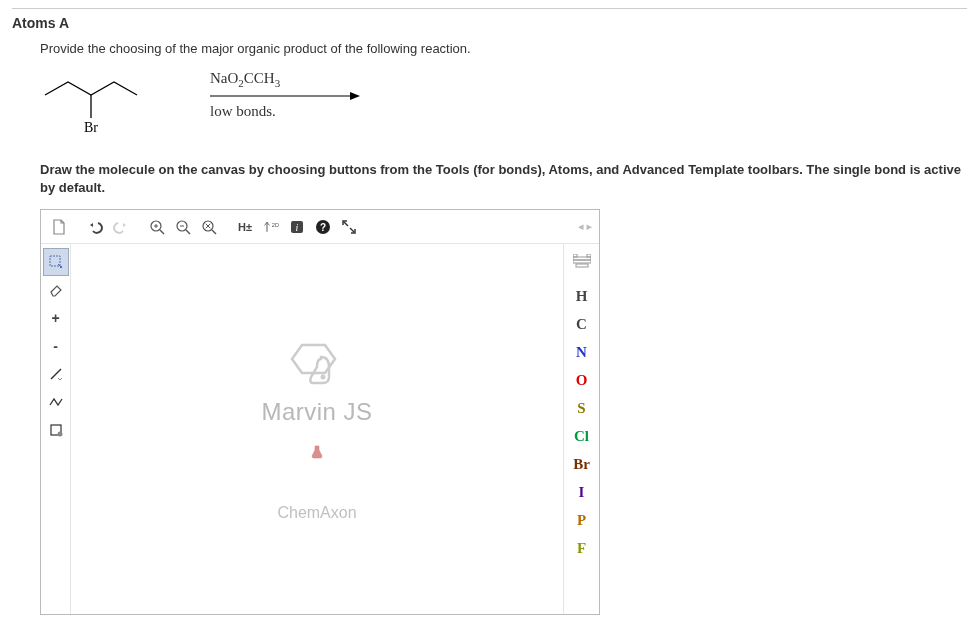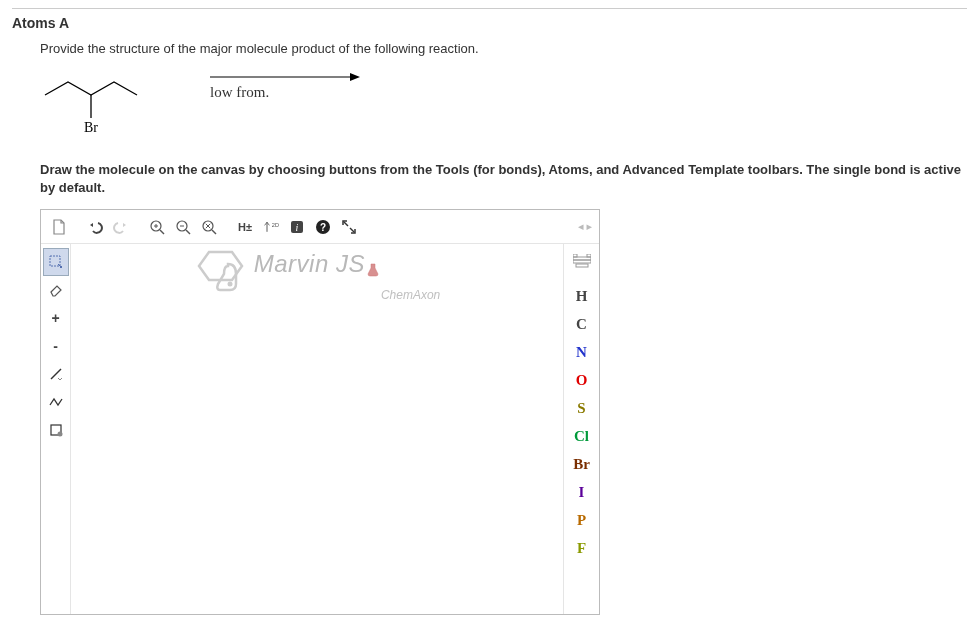--- a/index.html
+++ b/index.html
@@ -70,28 +70,28 @@
 .lt-btn.selected {
   background: #cfd9ec;
   border: 1px solid #9ab;
 }
 .lt-btn svg { width: 16px; height: 16px; }
 
 .canvas-area {
   flex: 1;
   position: relative;
   display: flex;
-  align-items: flex-start;
+  flex-direction: column;
+  align-items: center;
   justify-content: center;
   color: #bbb;
-  font-style: italic;
 }
 .canvas-logo { color: #bbb; }
 .canvas-title { font-size: 24px; color: #b8b8b8; margin-top: 6px; font-weight: 300; letter-spacing: 0.5px; }
-.canvas-sub { font-size: 12px; color: #c0c0c0; margin-top: 44px; }
+.canvas-sub { font-size: 16px; color: #c0c0c0; margin-top: 44px; }
 .flask-icon { width: 16px; height: 16px; margin-top: 18px; }
 
 .right-toolbar {
   width: 36px;
   border-left: 1px solid #e5e5e5;
   display: flex;
   flex-direction: column;
   align-items: center;
   padding-top: 4px;
 }
@@ -116,36 +116,37 @@
 .atom-P { color: #b86a00; }
 .atom-F { color: #8a9a00; }
 </style>
 </head>
 <body>
 
 <hr class="top-rule">
 
 <div class="part-title">Atoms A</div>
 
-<div class="question-text">Provide the structure of the major molecule product of the following reaction.</div>
+<div class="question-text">Provide the choosing of the major organic product of the following reaction.</div>
 
 <div class="reaction-row">
   <div>
     <svg class="reactant-svg" viewBox="0 0 110 70">
       <polyline points="5,25 28,12 51,25 74,12 97,25" stroke="#000" stroke-width="1.3" fill="none"></polyline>
       <line x1="51" y1="25" x2="51" y2="48" stroke="#000" stroke-width="1.3"></line>
       <text x="51" y="62" font-family="Times New Roman" font-size="14" text-anchor="middle">Br</text>
     </svg>
   </div>
   <div class="reagent-block">
+    <div class="reagent-top">NaO<span class="sub">2</span>CCH<span class="sub">3</span></div>
     <svg class="arrow-svg" width="150" height="10">
       <line x1="0" y1="5" x2="140" y2="5" stroke="#000" stroke-width="1.2"></line>
       <polygon points="140,1 150,5 140,9" fill="#000"></polygon>
     </svg>
-    <div>low from.</div>
+    <div>low bonds.</div>
   </div>
 </div>
 
 <div class="instruction">Draw the molecule on the canvas by choosing buttons from the Tools (for bonds), Atoms, and Advanced Template toolbars. The single bond is active by default.</div>
 
 <div class="editor-wrap">
 
   <div class="top-toolbar">
     <div class="tb-btn">
       <svg viewBox="0 0 16 16">

